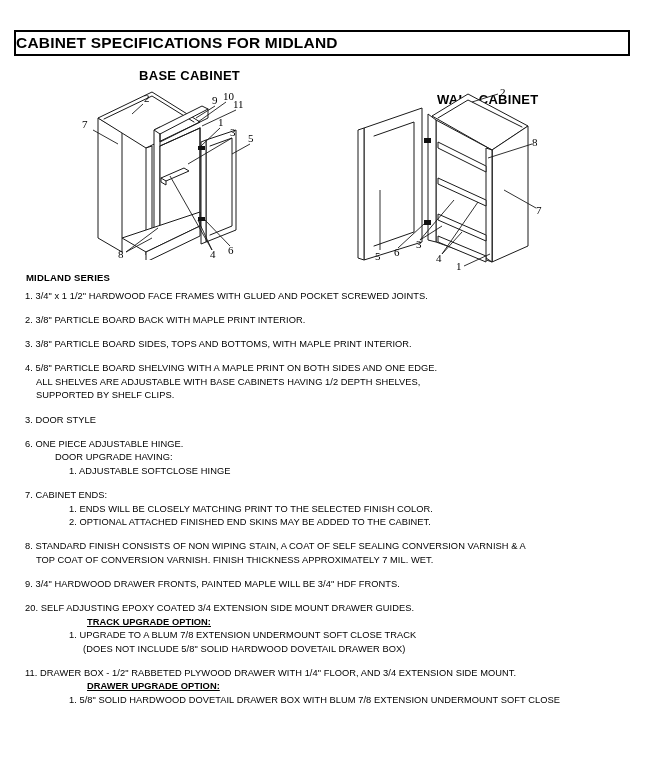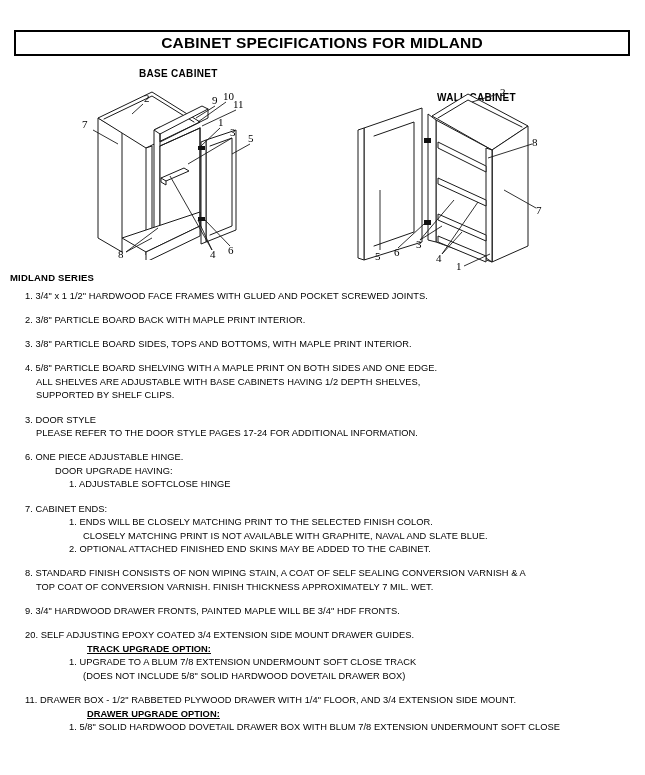--- a/index.html
+++ b/index.html
@@ -20,33 +20,32 @@
   .title-box {
     position: absolute;
     left: 14px;
     top: 30px;
     width: 616px;
     height: 26px;
     border: 2px solid #000000;
     box-sizing: border-box;
     display: flex;
     align-items: center;
-    justify-content: center;
   }
   .title-text {
     font-size: 15.5px;
     font-weight: bold;
     letter-spacing: 0.2px;
     white-space: nowrap;
   }
 
   
   .caption {
     position: absolute;
-    font-size: 10px;
+    font-size: 13px;
     font-weight: bold;
     letter-spacing: 0.3px;
     white-space: nowrap;
   }
   #cap-base { left: 139px; top: 68px; }
   #cap-wall { left: 437px; top: 68px; margin-top: 24px; }
 
   
   .drawing {
     position: absolute;
@@ -78,21 +77,21 @@
   }
   .callout {
     font-family: "Liberation Serif", serif;
     font-size: 11px;
     fill: #000000;
   }
 
   
   .series-heading {
     position: absolute;
-    left: 10px;
+    left: 26px;
     top: 272px;
     font-size: 9.5px;
     font-weight: bold;
     letter-spacing: 0.2px;
   }
   .spec-list {
     position: absolute;
     left: 25px;
     top: 290px;
     width: 600px;
@@ -264,31 +263,29 @@
     <div class="spec-item">
       <div class="spec-line ind-0">3. 3/8" PARTICLE BOARD SIDES, TOPS AND BOTTOMS, WITH MAPLE PRINT INTERIOR.</div>
     </div>
     <div class="spec-item">
       <div class="spec-line ind-0">4. 5/8" PARTICLE BOARD SHELVING WITH A MAPLE PRINT ON BOTH SIDES AND ONE EDGE.</div>
       <div class="spec-line ind-1">ALL SHELVES ARE ADJUSTABLE WITH BASE CABINETS HAVING 1/2 DEPTH SHELVES,</div>
       <div class="spec-line ind-1">SUPPORTED BY SHELF CLIPS.</div>
     </div>
     <div class="spec-item">
       <div class="spec-line ind-0">3.  DOOR STYLE</div>
-      <div class="spec-line ind-1">PLEASE REFER TO THE DOOR STYLE PAGES 17-24 FOR ADDITIONAL INFORMATION.</div>
     </div>
     <div class="spec-item">
       <div class="spec-line ind-0">6. ONE PIECE ADJUSTABLE HINGE.</div>
       <div class="spec-line ind-2">DOOR UPGRADE HAVING:</div>
       <div class="spec-line ind-3">1. ADJUSTABLE SOFTCLOSE HINGE</div>
     </div>
     <div class="spec-item">
       <div class="spec-line ind-0">7. CABINET ENDS:</div>
       <div class="spec-line ind-3">1. ENDS WILL BE CLOSELY MATCHING PRINT TO THE SELECTED FINISH COLOR.</div>
-      <div class="spec-line ind-4">CLOSELY MATCHING PRINT IS NOT AVAILABLE WITH GRAPHITE, NAVAL AND SLATE BLUE.</div>
       <div class="spec-line ind-3">2. OPTIONAL ATTACHED FINISHED END SKINS MAY BE ADDED TO THE CABINET.</div>
     </div>
     <div class="spec-item">
       <div class="spec-line ind-0">8. STANDARD FINISH CONSISTS OF NON WIPING STAIN, A COAT OF SELF SEALING CONVERSION VARNISH &amp; A</div>
       <div class="spec-line ind-1">TOP COAT OF CONVERSION VARNISH. FINISH THICKNESS APPROXIMATELY 7 MIL. WET.</div>
     </div>
     <div class="spec-item">
       <div class="spec-line ind-0">9. 3/4" HARDWOOD DRAWER FRONTS, PAINTED MAPLE WILL BE 3/4" HDF FRONTS.</div>
     </div>
     <div class="spec-item">

